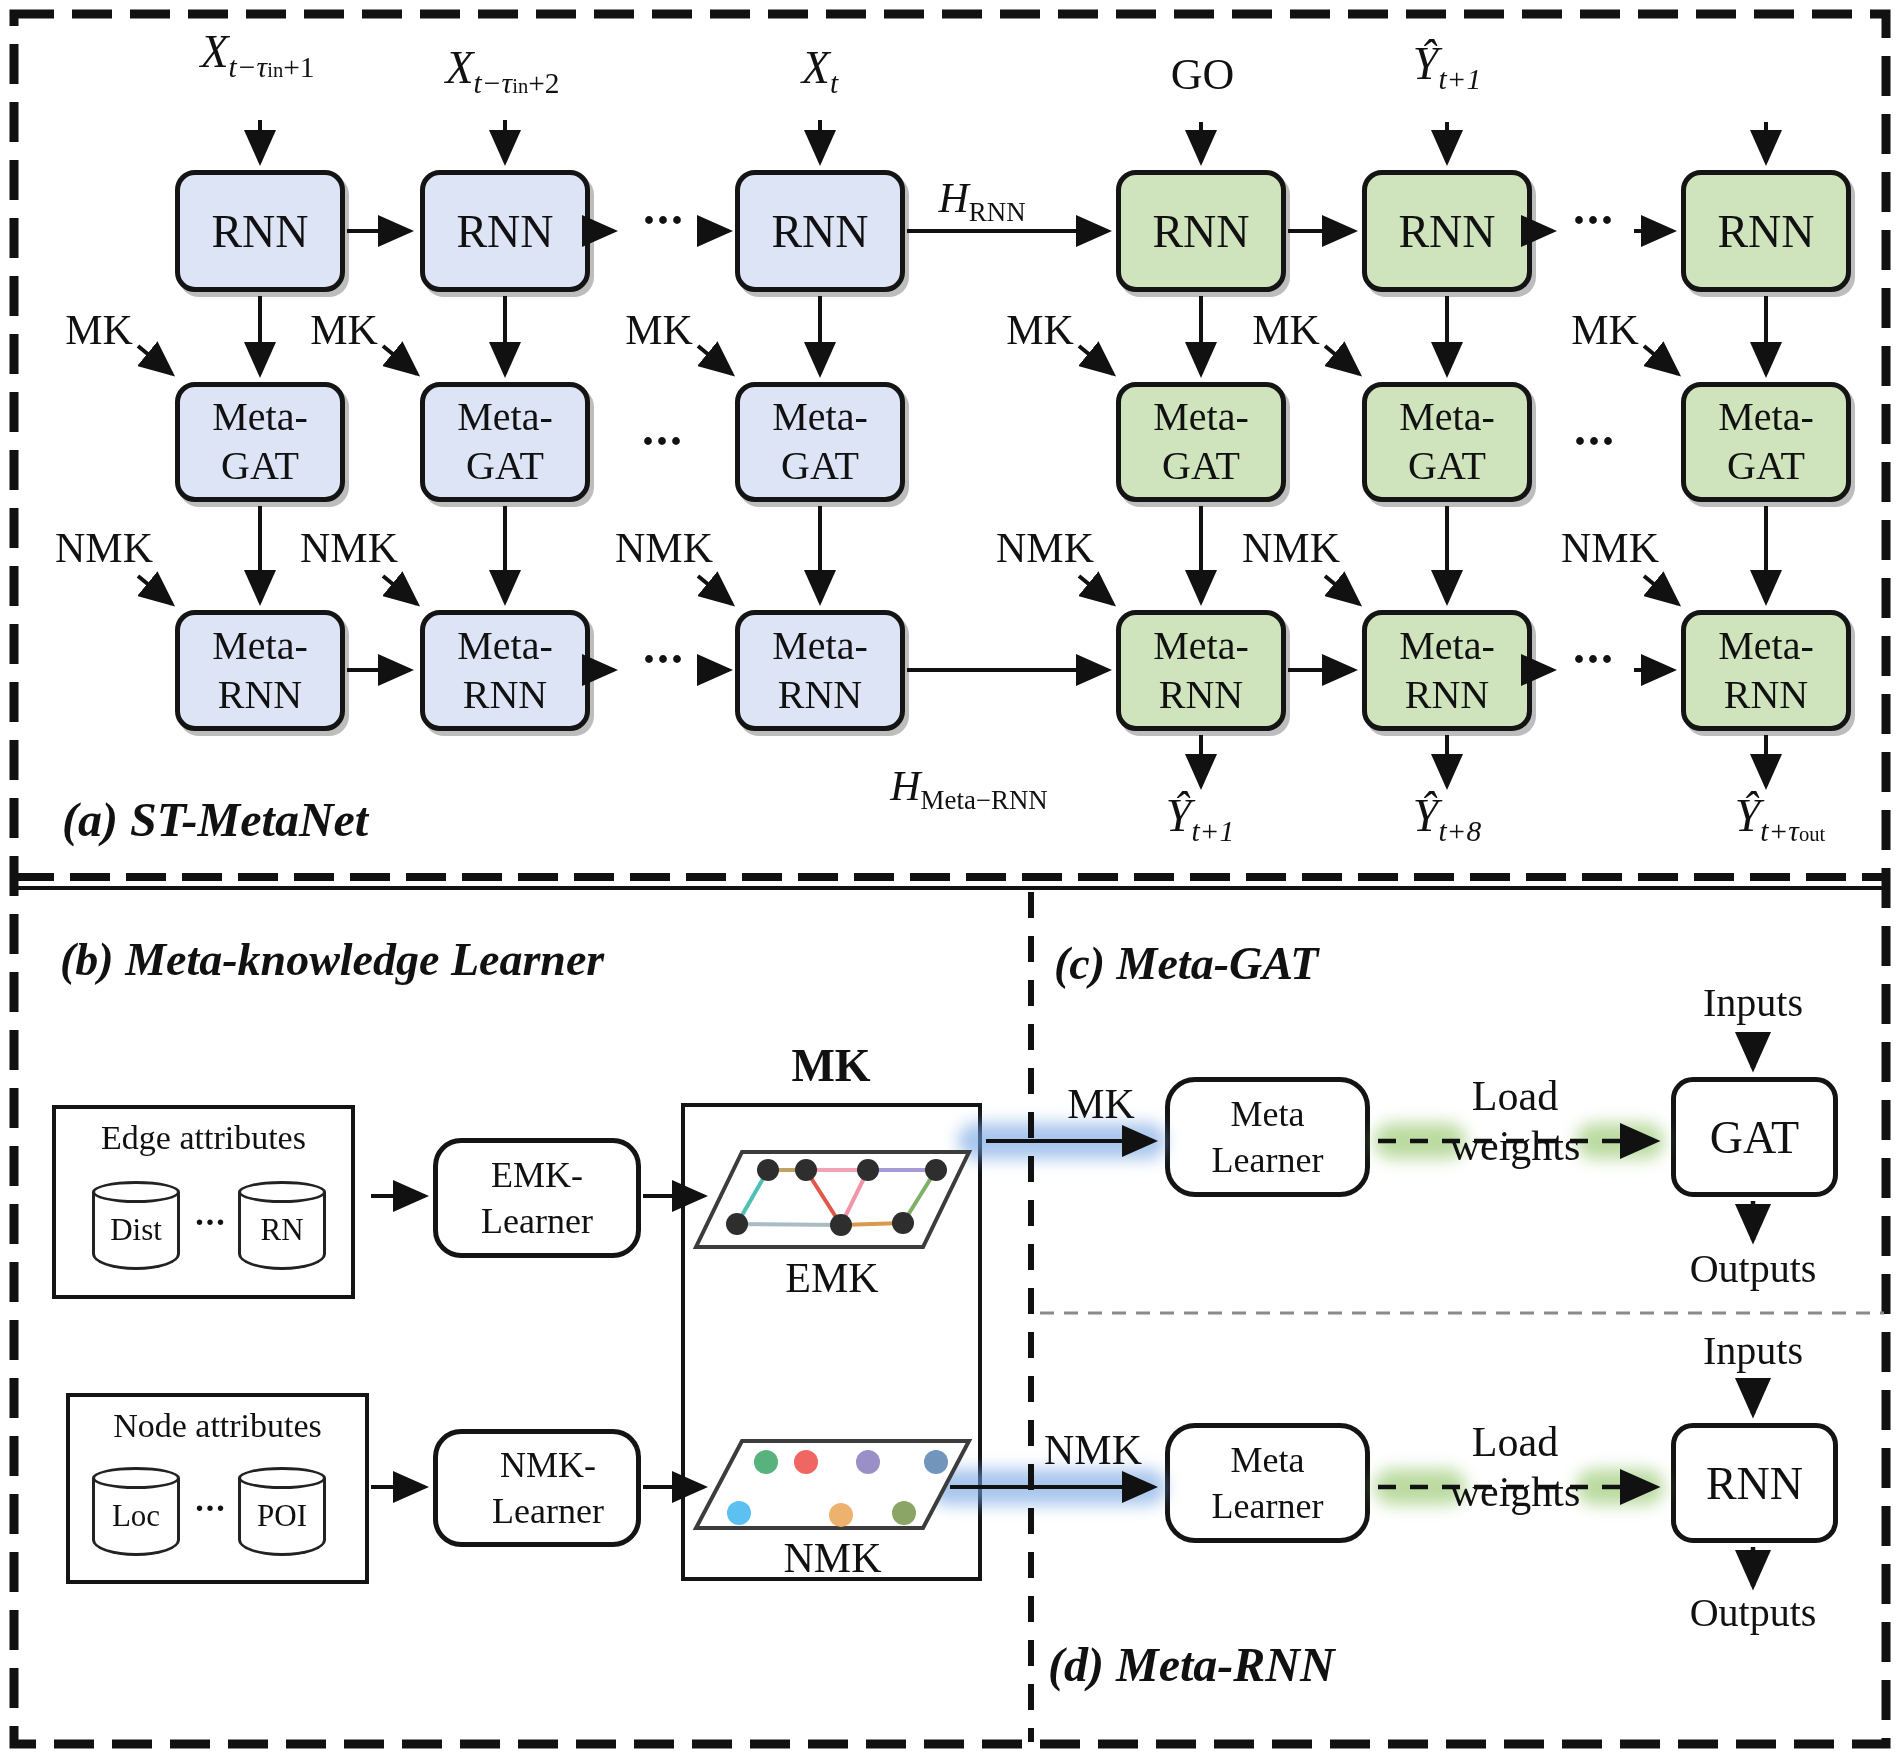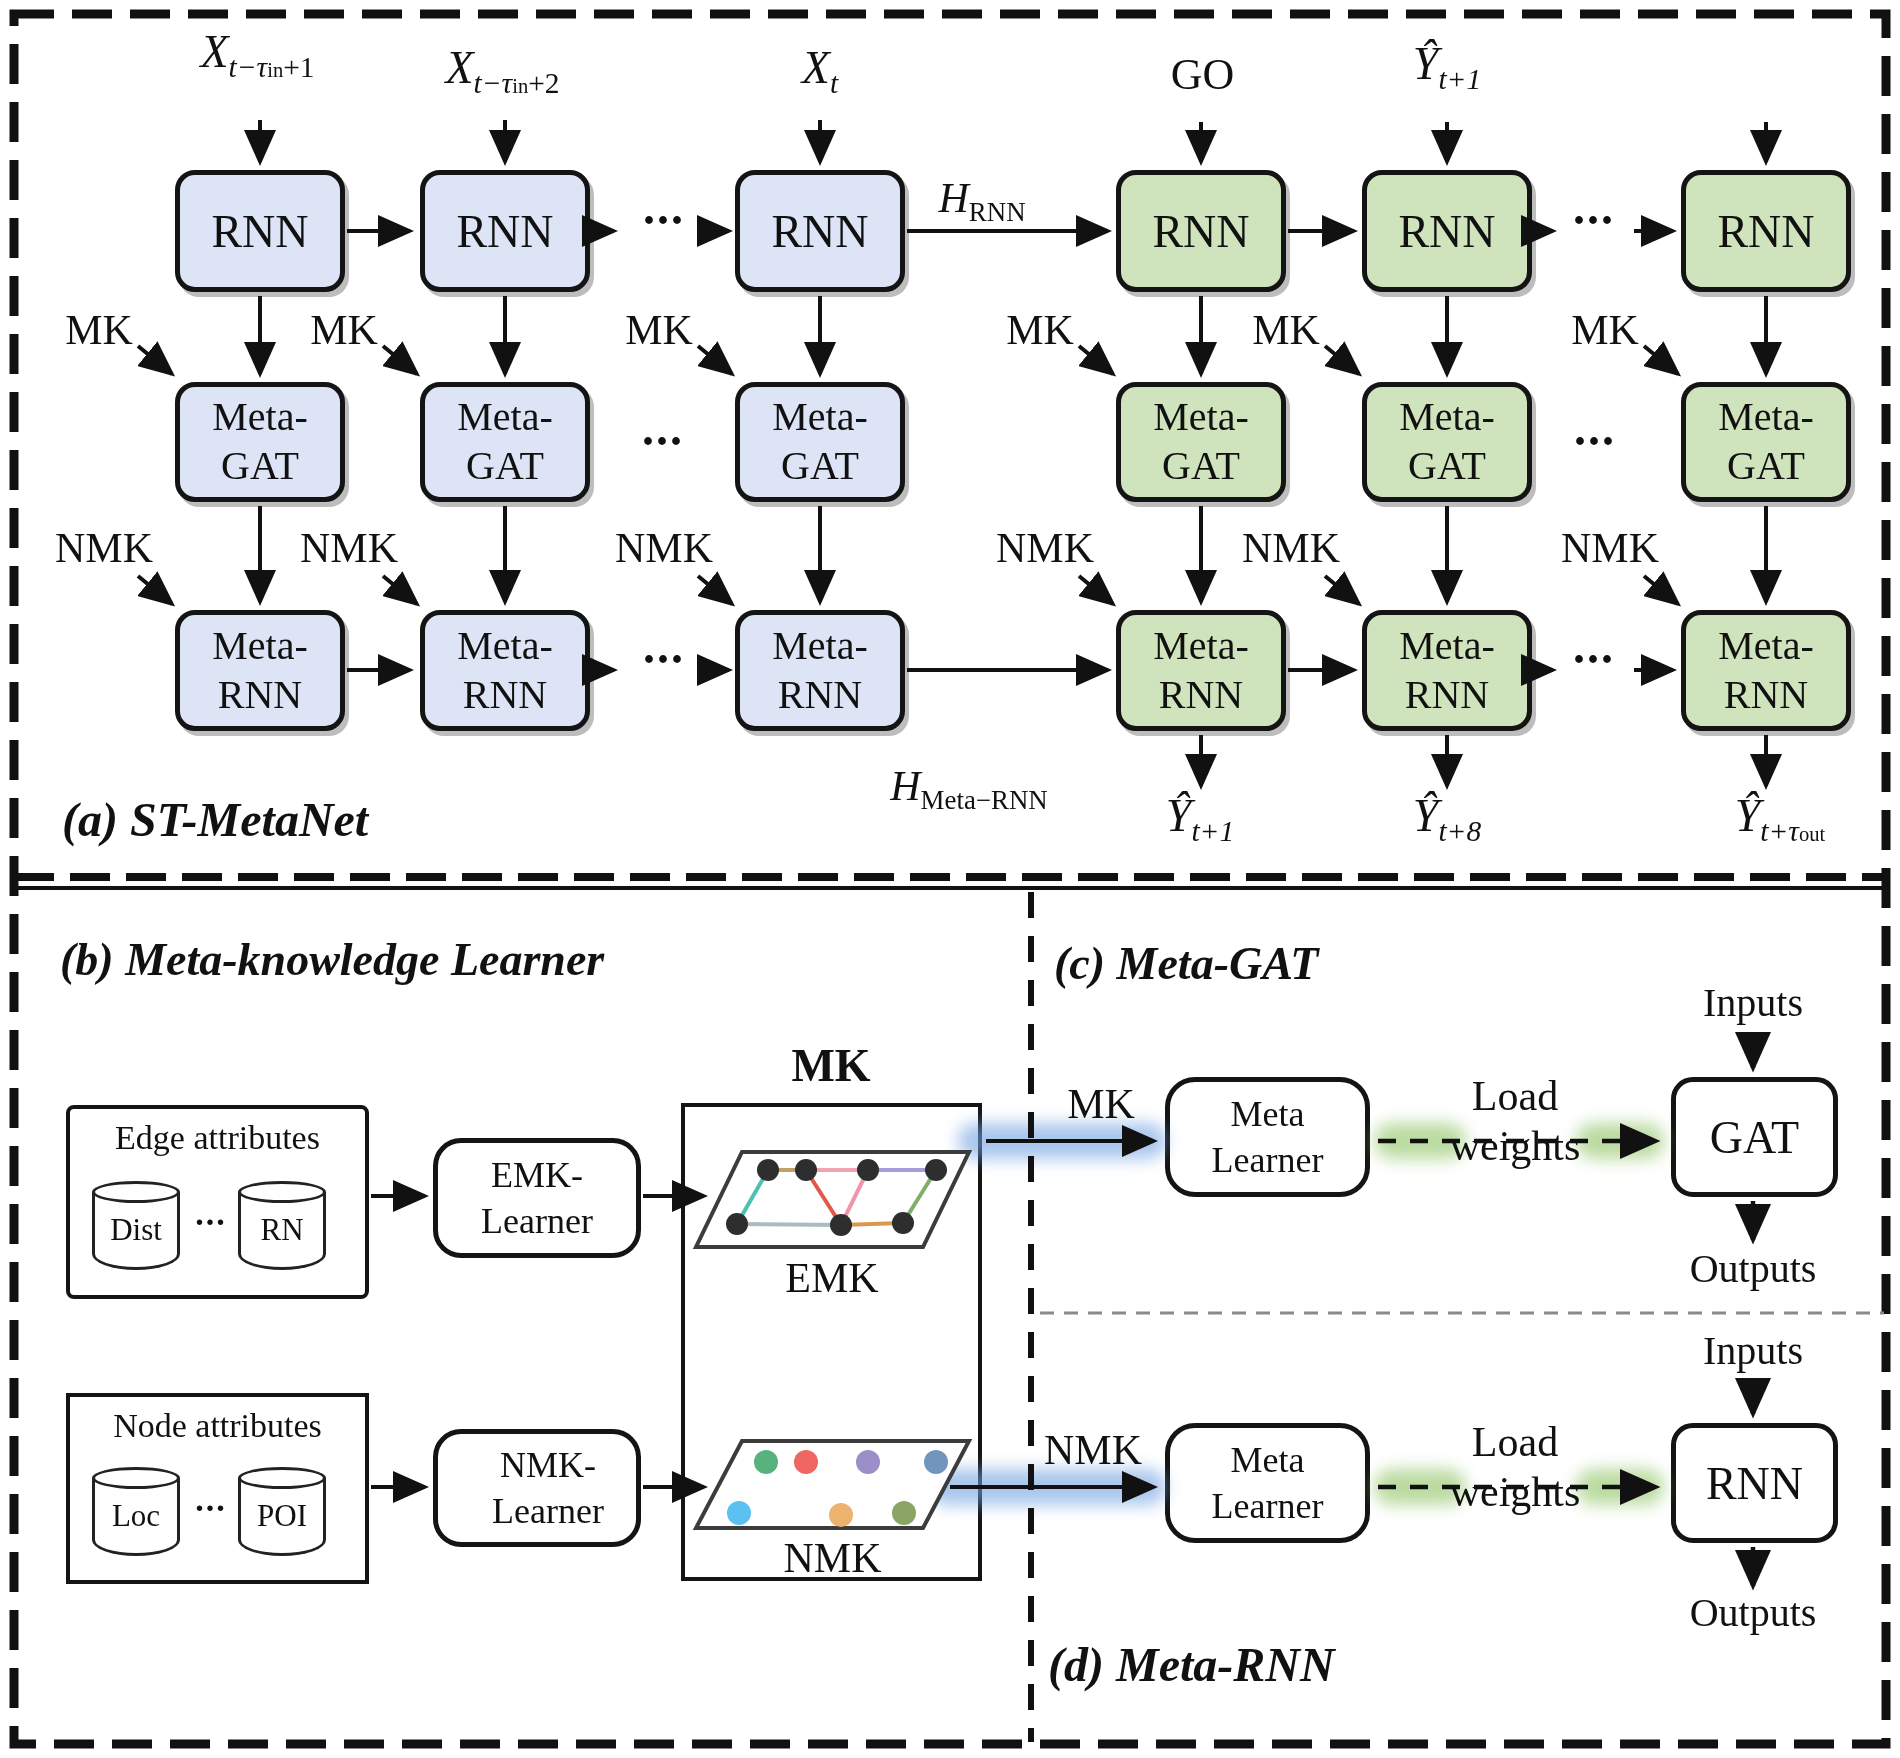--- a/index.html
+++ b/index.html
@@ -152,21 +152,21 @@
   <div class="lab dots" style="left:1558px;top:622px;width:72px;">...</div>
 
   <div class="lab it" style="left:1135px;top:792px;width:130px;font-size:46px;"><span>Ŷ</span><sub><span>t+1</span></sub></div>
   <div class="lab it" style="left:1382px;top:792px;width:130px;font-size:46px;"><span>Ŷ</span><sub><span>t+8</span></sub></div>
   <div class="lab it" style="left:1685px;top:792px;width:190px;font-size:46px;"><span>Ŷ</span><sub><span>t+τ</span><span class="ss">out</span></sub></div>
 
   <div class="lab ttl" style="left:60px;top:936px;width:760px;text-align:left;font-size:46px;">(b) Meta-knowledge Learner</div>
 
   <div class="lab ttl" style="left:62px;top:795px;width:620px;text-align:left;">(a) ST-MetaNet</div>
 
-  <div class="bx white sq" style="left:66px;top:1105px;width:303px;height:194px;justify-content:flex-start;border-radius:8px;">
+  <div class="bx white sq" style="left:52px;top:1105px;width:303px;height:194px;justify-content:flex-start;">
     <span style="font-size:34px;margin-top:10px;">Edge attributes</span>
   </div>
   <div class="cyl" style="left:92px;top:1192px;">
       <span class="cl">Dist</span>
     </div>
   <div class="cyl" style="left:238px;top:1192px;">
       <span class="cl">RN</span>
     </div>
   <div class="lab dots" style="left:186px;top:1196px;width:50px;font-size:34px;">...</div>
 

